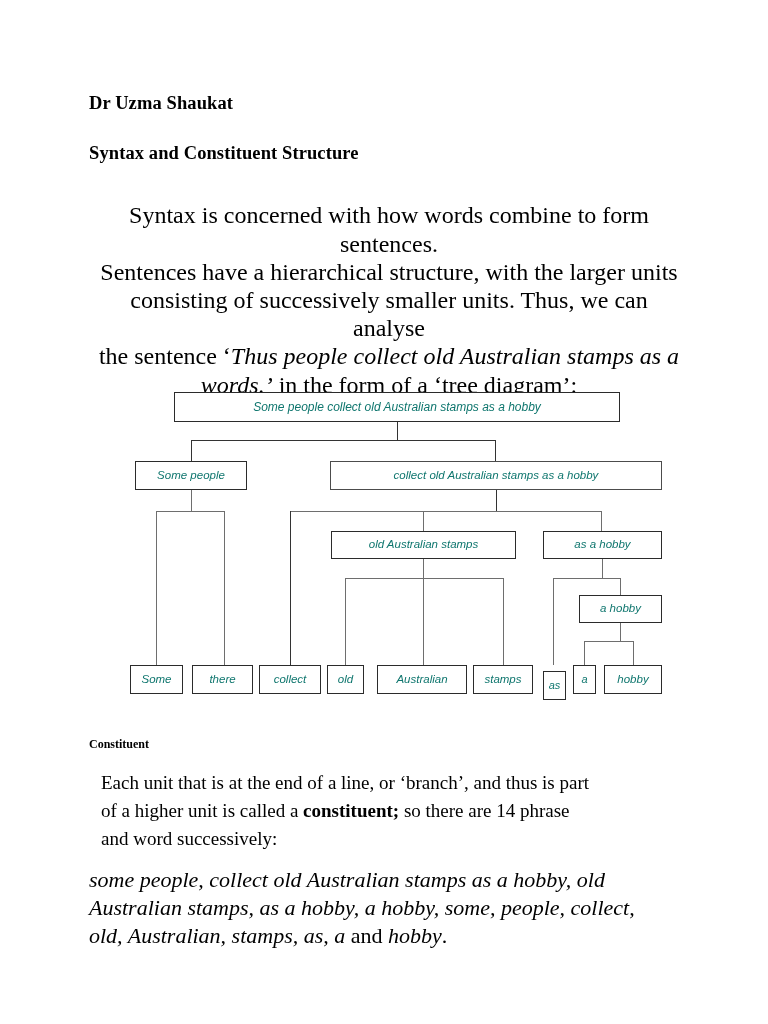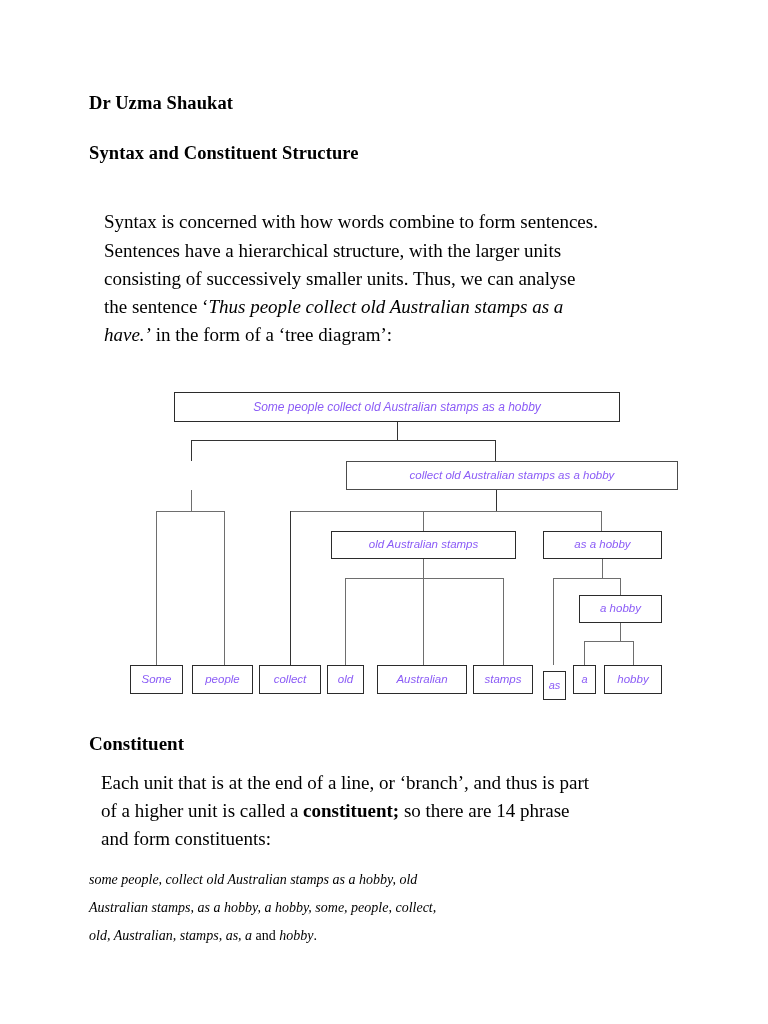--- a/index.html
+++ b/index.html
@@ -36,24 +36,24 @@
     font-size: 18.5px;
     font-weight: bold;
     line-height: 1.28;
     margin: 0;
     letter-spacing: 0.1px;
   }
   .gap-a { height: 26px; }
   .gap-b { height: 28px; }
 
   .body-para {
-    font-size: 19px;
+    font-size: 24px;
     line-height: 28.2px;
-    margin: 15px;
-    text-align: left;
+    margin: 8px;
+    text-align: center;
   }
   .body-para i { font-style: italic; }
 
   
   .tree {
     position: absolute;
     left: 0px;
     top: 296px;          
     width: 600px;
     height: 320px;
@@ -62,21 +62,21 @@
     position: absolute;
     box-sizing: border-box;
     border: 1.4px solid #4c4c4c;
     background: #ffffff;
     display: flex;
     align-items: center;
     justify-content: center;
     font-family: "Liberation Sans", "DejaVu Sans", sans-serif;
     font-style: italic;
     font-size: 11.5px;
-    color: #8b5cf6;
+    color: #0f766e;
     white-space: nowrap;
     z-index: 2;
     line-height: 1;
   }
   .node.dark { border-color: #2b2b2b; }
   .edge {
     position: absolute;
     background: #6e6e6e;
     z-index: 1;
   }
@@ -85,33 +85,33 @@
   .edge.dark { background: #333333; }
 
   
   .lower {
     position: absolute;
     left: 0px;
     top: 639px;          
     width: 600px;
   }
   .sub-heading {
-    font-size: 19px;
+    font-size: 12px;
     font-weight: bold;
     line-height: 26px;
     margin: 0;
   }
   .lower-para {
     font-size: 19px;
     line-height: 28.2px;
     margin: 12px;
   }
   .lower-para b { font-weight: bold; }
   .list-para {
-    font-size: 14px;
+    font-size: 22px;
     line-height: 28.2px;
     margin: 0;
     font-style: italic;
   }
   .list-para .rm { font-style: normal; }
 </style>
 </head>
 <body>
 
 <div class="page">
@@ -121,33 +121,34 @@
     <div class="gap-a"></div>
 
     <p class="heading">Syntax and Constituent Structure</p>
     <div class="gap-b"></div>
 
     <p class="body-para">
       <span>Syntax is concerned with how words combine to form sentences.</span><br>
       <span>Sentences have a hierarchical structure, with the larger units</span><br>
       <span>consisting of successively smaller units. Thus, we can analyse</span><br>
       <span>the sentence ‘</span><i>Thus people collect old Australian stamps as a</i><br>
-      <i>have.’</i><span> in the form of a ‘tree diagram’:</span>
+      <i>words.’</i><span> in the form of a ‘tree diagram’:</span>
     </p>
 
     <div class="tree">
 
       <div class="node dark" style="left:85px; top:4px; width:446px; height:30px; font-size:12px;">Some people collect old Australian stamps as a hobby</div>
 
       <div class="edge v dark" style="left:307.5px; top:34px; height:18px;"></div>
       <div class="edge h dark" style="left:102px; top:52px; width:305px;"></div>
       <div class="edge v dark" style="left:102px; top:52px; height:21px;"></div>
       <div class="edge v dark" style="left:406px; top:52px; height:21px;"></div>
 
-      <div class="node" style="left:257px; top:73px; width:332px; height:29px;">collect old Australian stamps as a hobby</div>
+      <div class="node dark" style="left:46px; top:73px; width:112px; height:29px;">Some people</div>
+      <div class="node" style="left:241px; top:73px; width:332px; height:29px;">collect old Australian stamps as a hobby</div>
 
       <div class="edge v" style="left:101.5px; top:102px; height:21px;"></div>
       <div class="edge h" style="left:67px; top:123px; width:69px;"></div>
       <div class="edge v" style="left:67px; top:123px; height:154px;"></div>
       <div class="edge v" style="left:135px; top:123px; height:154px;"></div>
 
       <div class="edge v dark" style="left:406.5px; top:102px; height:21px;"></div>
       <div class="edge h" style="left:201px; top:123px; width:312px;"></div>
       <div class="edge v dark" style="left:201px; top:123px; height:154px;"></div>
       <div class="edge v" style="left:334px; top:123px; height:20px;"></div>
@@ -168,36 +169,36 @@
       <div class="edge v" style="left:531px; top:190px; height:17px;"></div>
 
       <div class="node dark" style="left:490px; top:207px; width:83px; height:28px;">a hobby</div>
 
       <div class="edge v" style="left:531px; top:235px; height:18px;"></div>
       <div class="edge h" style="left:495px; top:253px; width:49px;"></div>
       <div class="edge v" style="left:495px; top:253px; height:24px;"></div>
       <div class="edge v" style="left:544px; top:253px; height:24px;"></div>
 
       <div class="node dark" style="left:41px; top:277px; width:53px; height:29px;">Some</div>
-      <div class="node dark" style="left:103px; top:277px; width:61px; height:29px;">people</div>
+      <div class="node dark" style="left:103px; top:277px; width:61px; height:29px;">there</div>
       <div class="node dark" style="left:170px; top:277px; width:62px; height:29px;text-align:right;">collect</div>
       <div class="node dark" style="left:238px; top:277px; width:37px; height:29px;">old</div>
       <div class="node dark" style="left:288px; top:277px; width:90px; height:29px;">Australian</div>
       <div class="node dark" style="left:384px; top:277px; width:60px; height:29px;">stamps</div>
       <div class="node dark" style="left:454px; top:283px; width:23px; height:29px; font-size:11px;">as</div>
       <div class="node dark" style="left:484px; top:277px; width:23px; height:29px; font-size:11px;">a</div>
       <div class="node dark" style="left:515px; top:277px; width:58px; height:29px;">hobby</div>
     </div>
 
     <div class="lower">
       <p class="sub-heading">Constituent</p>
       <p class="lower-para">
         <span>Each unit that is at the end of a line, or ‘branch’, and thus is part</span><br>
         <span>of a higher unit is called a </span><b>constituent;</b><span> so there are 14 phrase</span><br>
-        <span>and form constituents:</span>
+        <span>and word successively:</span>
       </p>
       <p class="list-para">
         <span>some people, collect old Australian stamps as a hobby, old</span><br>
         <span>Australian stamps, as a hobby, a hobby, some, people, collect,</span><br>
         <span>old, Australian, stamps, as, a</span><span class="rm"> and </span><span>hobby</span><span class="rm">.</span>
       </p>
     </div>
 
   </div>
 </div>

